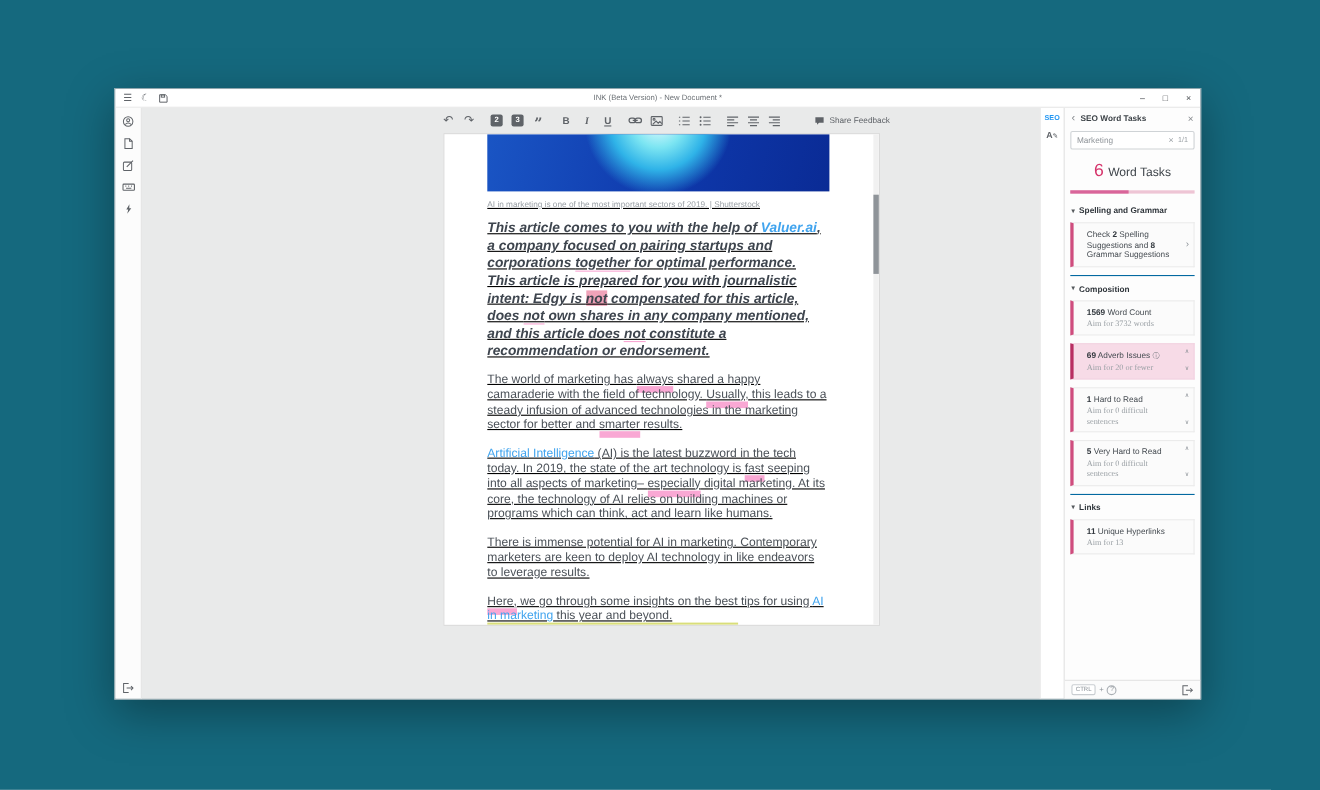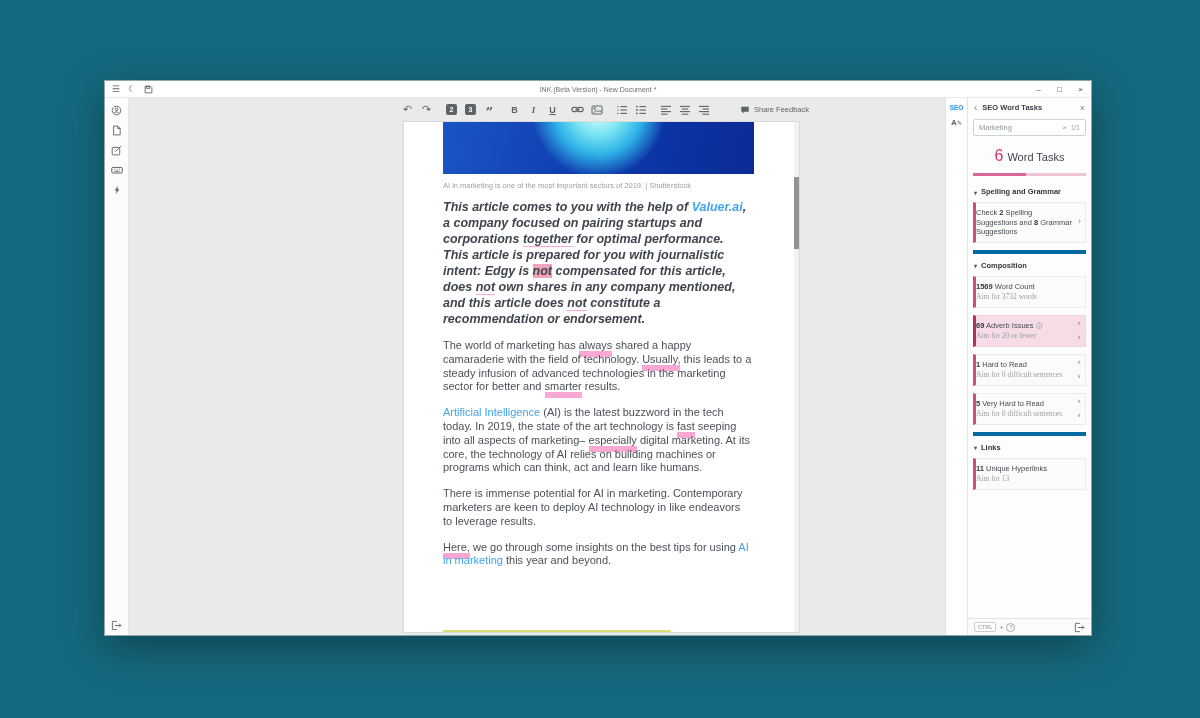--- a/index.html
+++ b/index.html
@@ -38,22 +38,22 @@
   .gap { margin-left:6px; }
   .t-letter { font-weight:700; font-size:9px; }
   .t-italic { font-style:italic; font-family:"Liberation Serif",serif; }
   .t-under { text-decoration:underline; }
   .hsq { width:11px; height:11px; background:#5f6368; color:#fff; border-radius:2px;
          font-size:7px; font-weight:700; display:flex; align-items:center; justify-content:center; }
   .t-quote { font-family:"DejaVu Serif",serif; font-size:13px; font-weight:700; line-height:6px; padding-top:6px; }
   .share { display:flex; align-items:center; gap:4px; margin-left:24px; font-size:7.5px; color:#5f6368; }
 
   
-  .page { position:absolute; left:274px; top:23px; width:397px; height:512px;
-          background:#fff; border:1px solid #dadada; overflow:hidden; }
+  .page { position:absolute; left:274px; top:23px; width:397px; height:448px;
+          background:#fff; border:1px solid #dadada; overflow:hidden;text-decoration:underline; }
   .page-inner { padding:0 47px 0 39px; }
   .hero { width:311px; height:52px;
           background:
             radial-gradient(circle at 50% -22%, #eafdff 0%, #7ce5f2 14%, #2fb3e8 26%, rgba(20,80,200,0) 40%),
             linear-gradient(103deg, #1a55c4 0%, #0e38ab 55%, #0a2b95 100%); }
   .caption { font-size:7.5px; color:#9aa0a6; margin-top:7px; }
   .intro { margin-top:9px; font-size:12.5px; line-height:16px; font-style:italic; font-weight:600; color:#3e454e; }
   .bodyp { font-size:11px; line-height:13.8px; color:#4b5158; margin-top:12px; }
   .lk { color:#41a4ee; }
   .u { border-bottom:6px solid #f9a8d4; }
@@ -85,25 +85,25 @@
   .search .clr { color:#9aa0a5; font-size:8px; }
   .search .cnt { color:#9aa0a5; font-size:6.5px; }
   .summary { text-align:center; margin-top:11px; }
   .summary .num { color:#d6356c; font-size:16px; font-weight:400; }
   .summary .lbl { color:#3f454b; font-size:11px; margin-left:4px; }
   .progress { margin:8px 5px 0; height:3px; background:#eec5d5; }
   .progress > div { height:100%; background:#d9659a; }
 
   .tasks { flex:1; overflow:hidden; padding:4px 5px 0; }
   .sec-head { display:flex; align-items:center; gap:4px; font-weight:700; color:#2f353b;
-              padding:7px 1px 6px; border-top:4px solid #0369a1; }
+              padding:7px 1px 6px; border-top:1px solid #0369a1; }
   .sec-head:first-child { border-top:none;align-items:flex-end; }
   .sec-caret { font-size:6px; color:#55595d; }
   .card { position:relative; background:#fbfbfb; border:1px solid #ebebeb; border-left:3px solid #cf4d7e;
-          padding:5px 13px 5px 0; margin-bottom:7px; color:#464c52; line-height:9.5px; }
+          padding:5px 13px 5px 12px; margin-bottom:7px; color:#464c52; line-height:9.5px; }
   .card .sub { color:#9aa0a5; margin-top:1px;font-family:Liberation Serif, serif; }
   .card.pink { background:#f7dbe7; border-color:#f2d3e1; border-left-color:#b82e62; }
   .card .info { font-size:6.5px; color:#6f747a; }
   .chev-r { position:absolute; right:4px; top:50%; transform:translateY(-50%); color:#8a9096; font-size:9px; }
   .chev-up { position:absolute; right:4px; top:3px; color:#8a9096; font-size:5.5px; }
   .chev-dn { position:absolute; right:4px; bottom:3px; color:#8a9096; font-size:5.5px; }
 
   .p-foot { border-top:1px solid #e4e4e4; height:17px; background:#fbfbfb;
             display:flex; align-items:center; padding:0 6px; gap:3px; flex:0 0 auto; }
   .key { border:1px solid #c9cdd1; border-radius:2px; font-size:5.5px; color:#8a9096; padding:1px 3px; background:#fff; }

